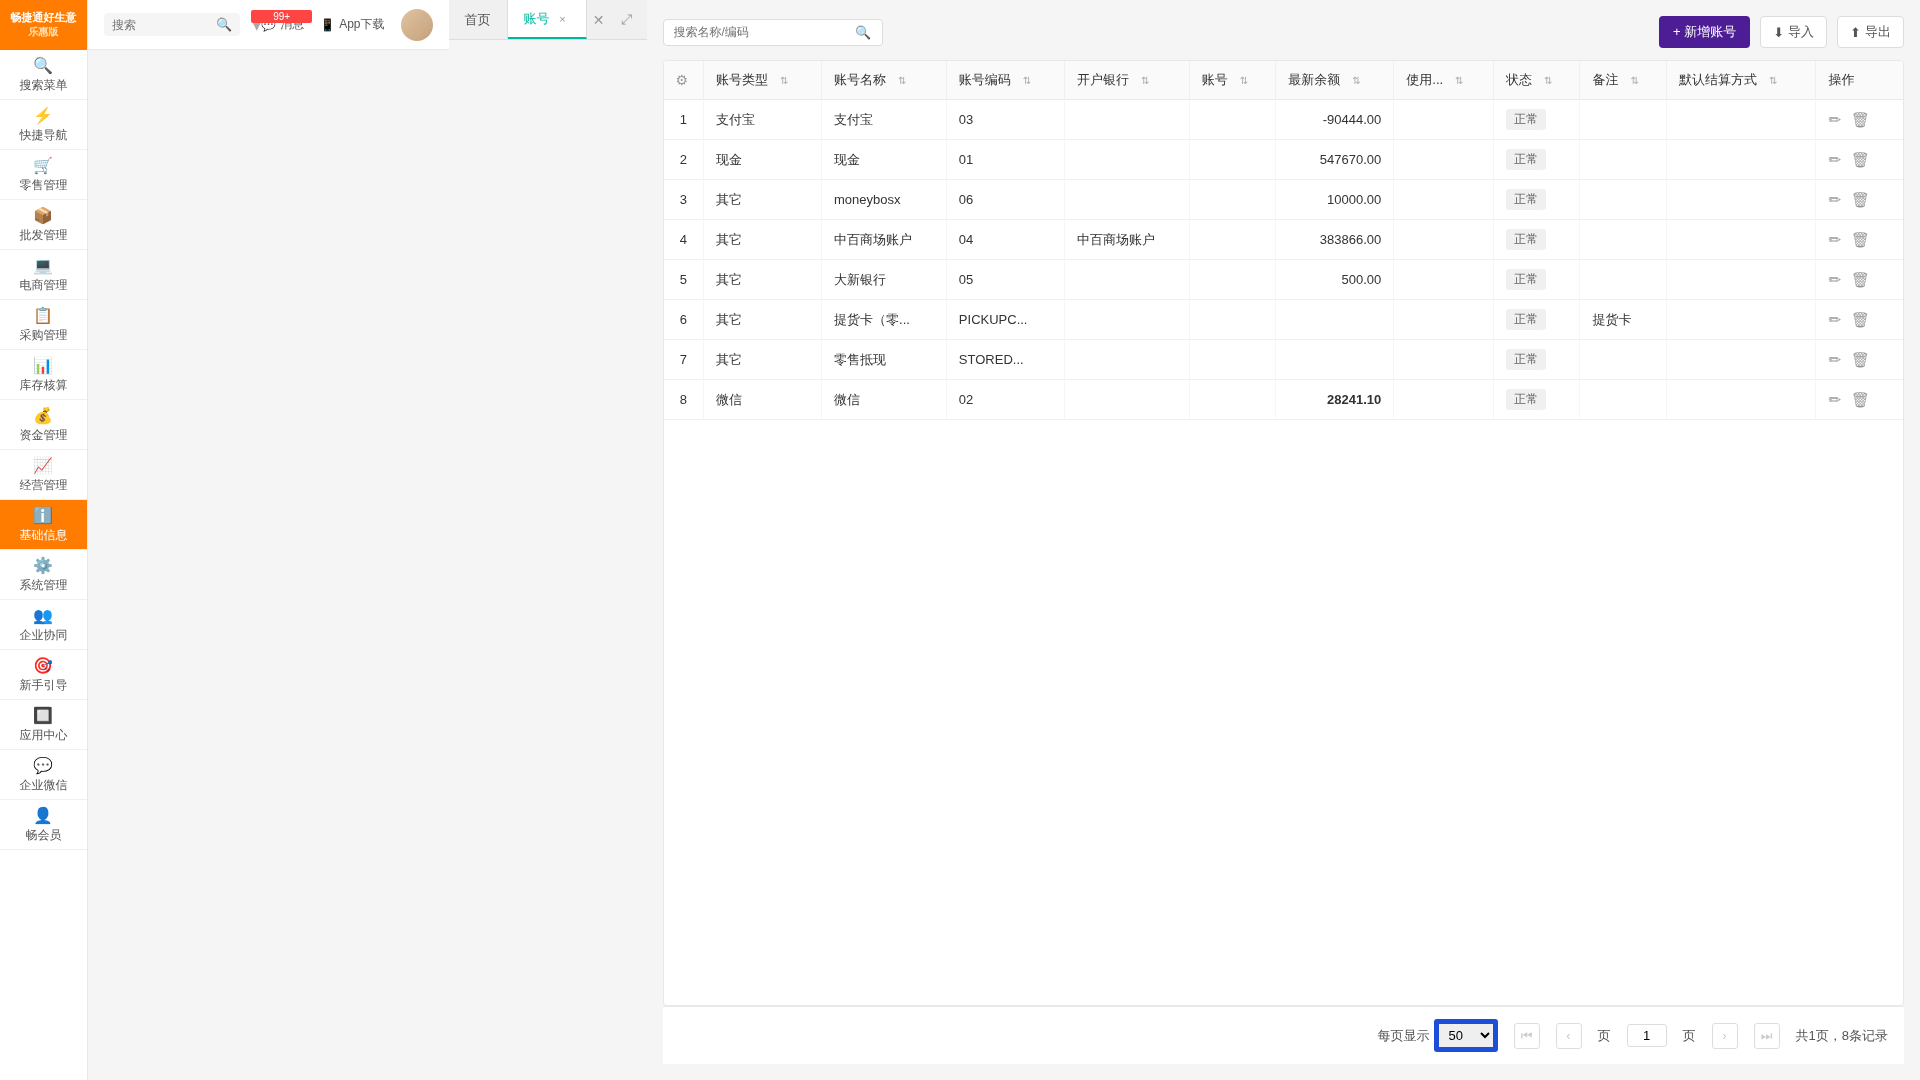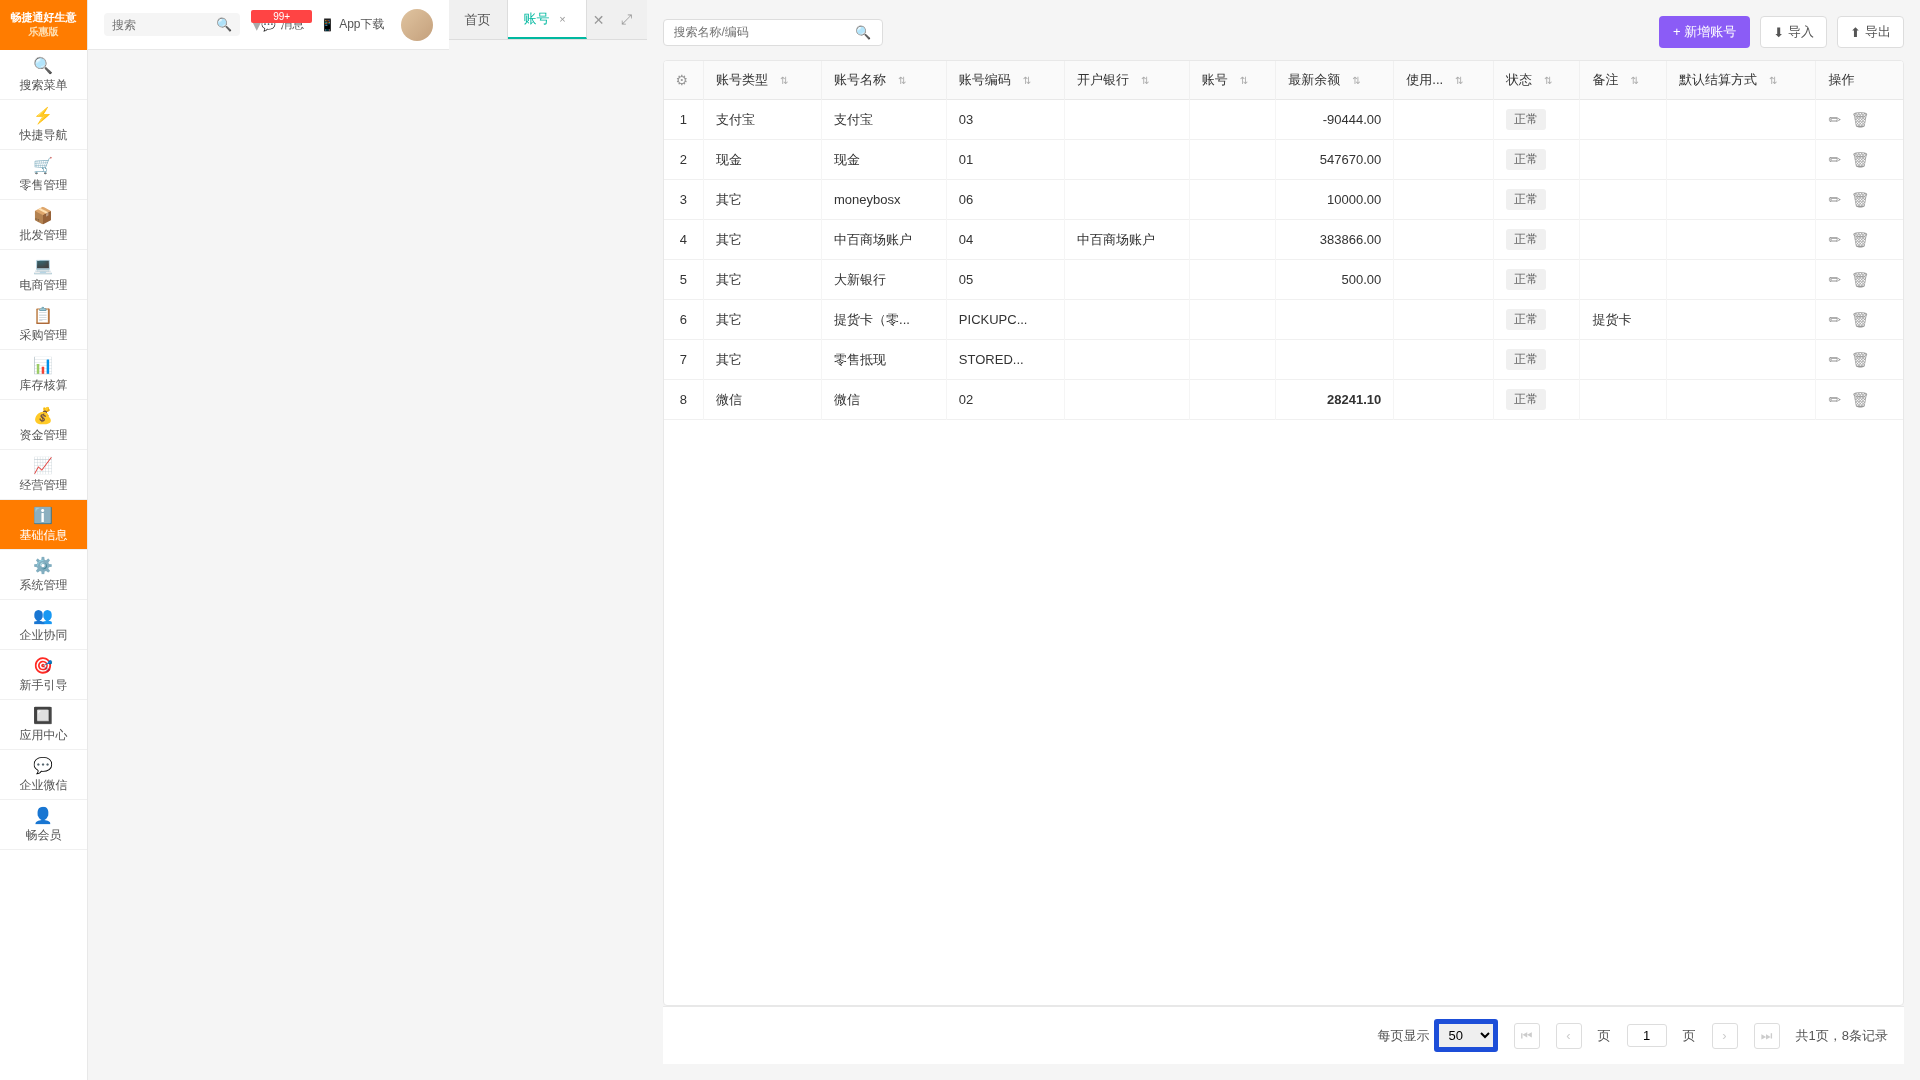--- a/index.html
+++ b/index.html
@@ -218,21 +218,21 @@
       font-size: 12px;
       flex: 1;
       color: #999;
     }
     .toolbar-right {
       display: flex;
       align-items: center;
       gap: 10px;
     }
     .btn-primary {
-      background: #8b5cf6;
+      background: #4c1d95;
       color: #fff;
       border: none;
       border-radius: 4px;
       padding: 7px 14px;
       cursor: pointer;
       font-size: 13px;
       display: flex;
       align-items: center;
       gap: 4px;
     }

